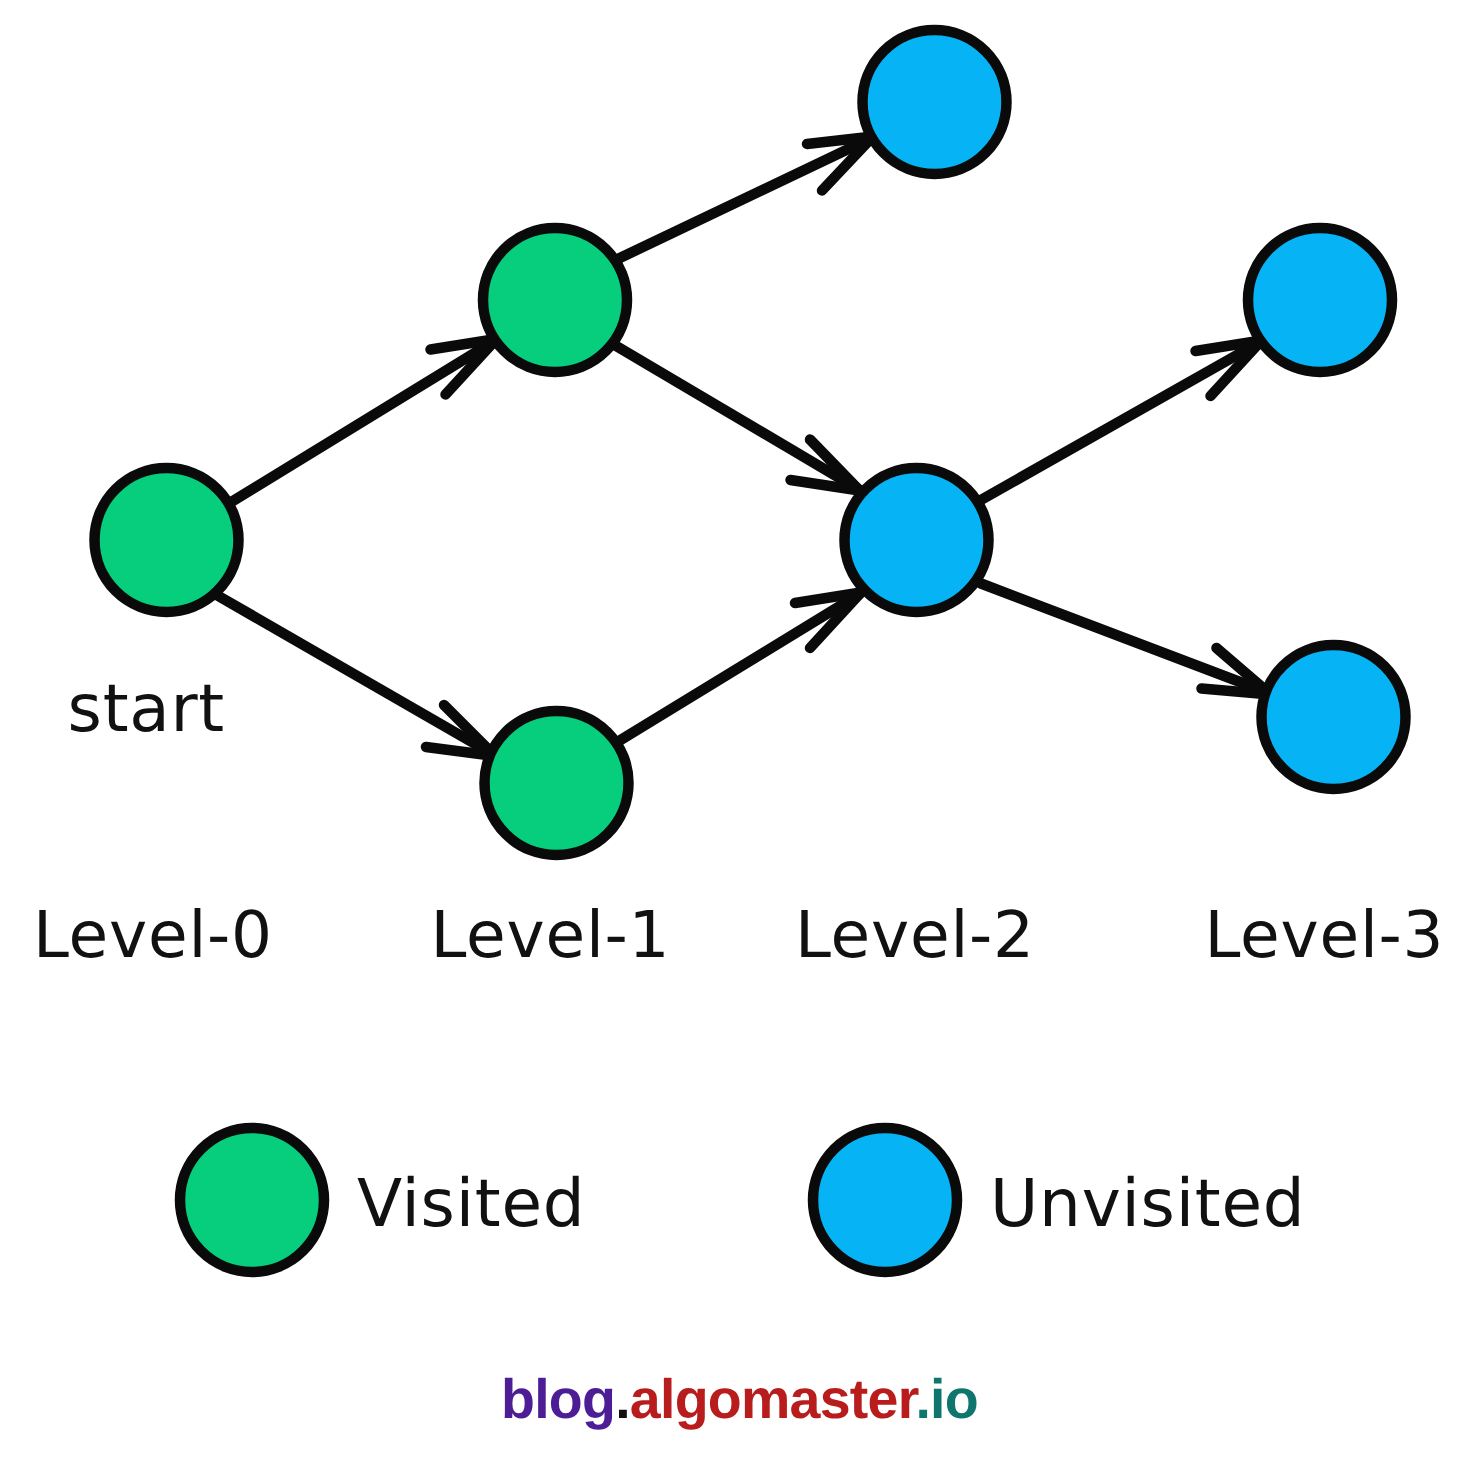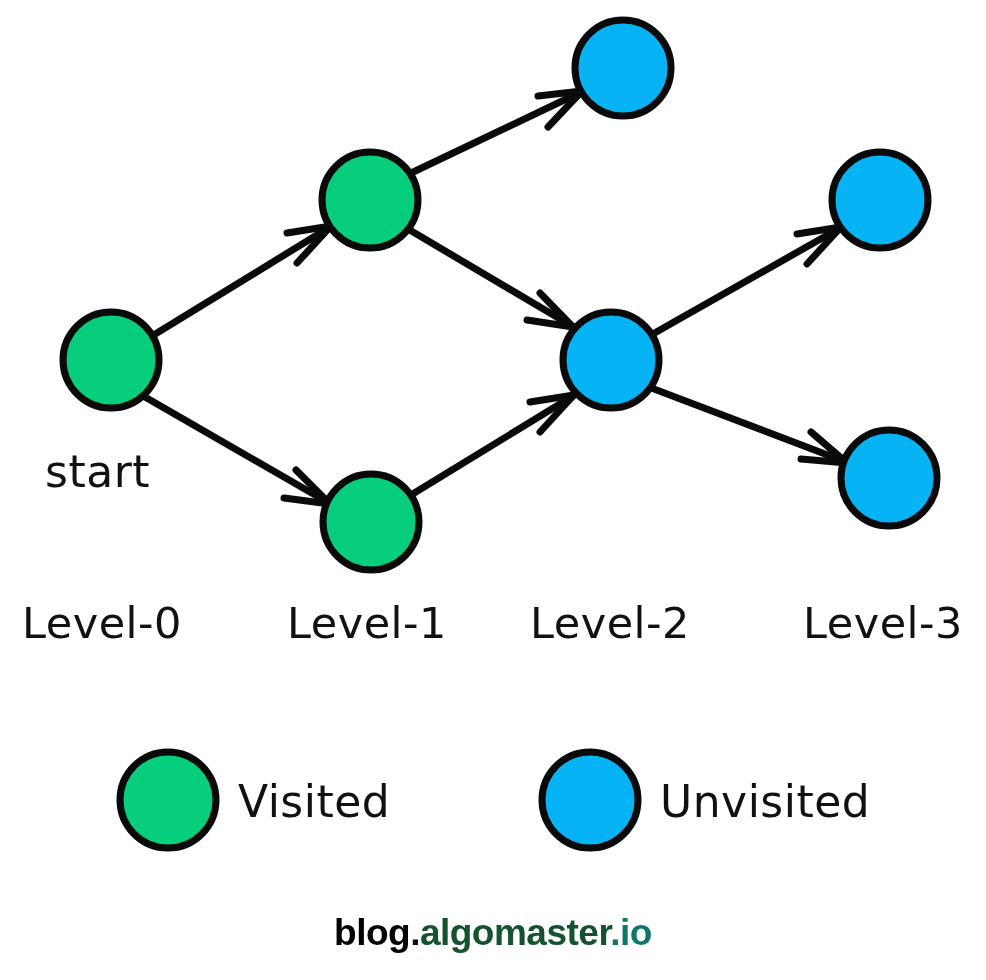--- a/index.html
+++ b/index.html
@@ -61,23 +61,23 @@
     position: absolute;
     left: 0;
     right: 0;
     top: 912px;
     text-align: center;
     font-family: "Liberation Sans", sans-serif;
     font-weight: bold;
     font-size: 37px;
     letter-spacing: -0.5px;
   }
-  .brand .b-blog { color: #000000; text-align: center; }
+  .brand .b-blog { color: #4c1d95; text-align: center; }
   .brand .b-dot  { color: #111111; }
-  .brand .b-algo { color: #14532d; }
+  .brand .b-algo { color: #b91c1c; }
   .brand .b-io   { color: #0f766e; }
 </style>
 </head>
 <body>
 
 <div id="canvas">
 
   <svg class="diagram" viewBox="0 0 986 980">
 
     <g>

